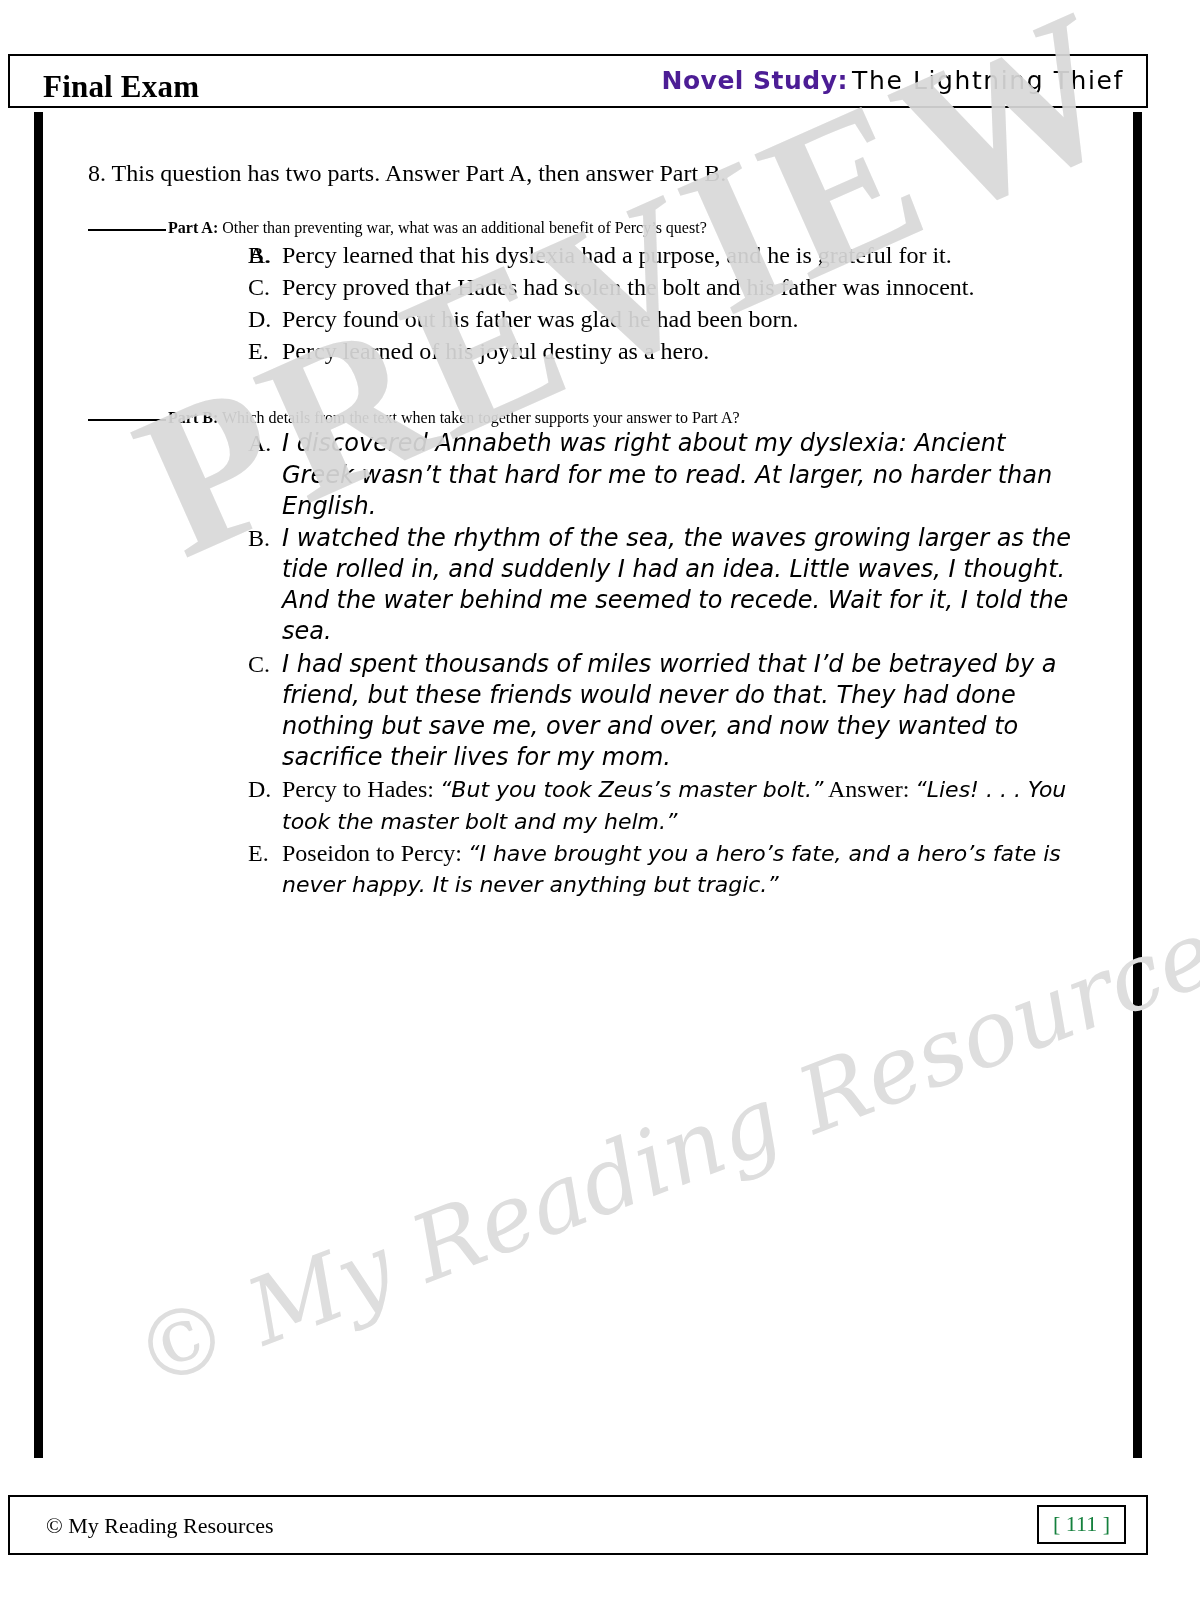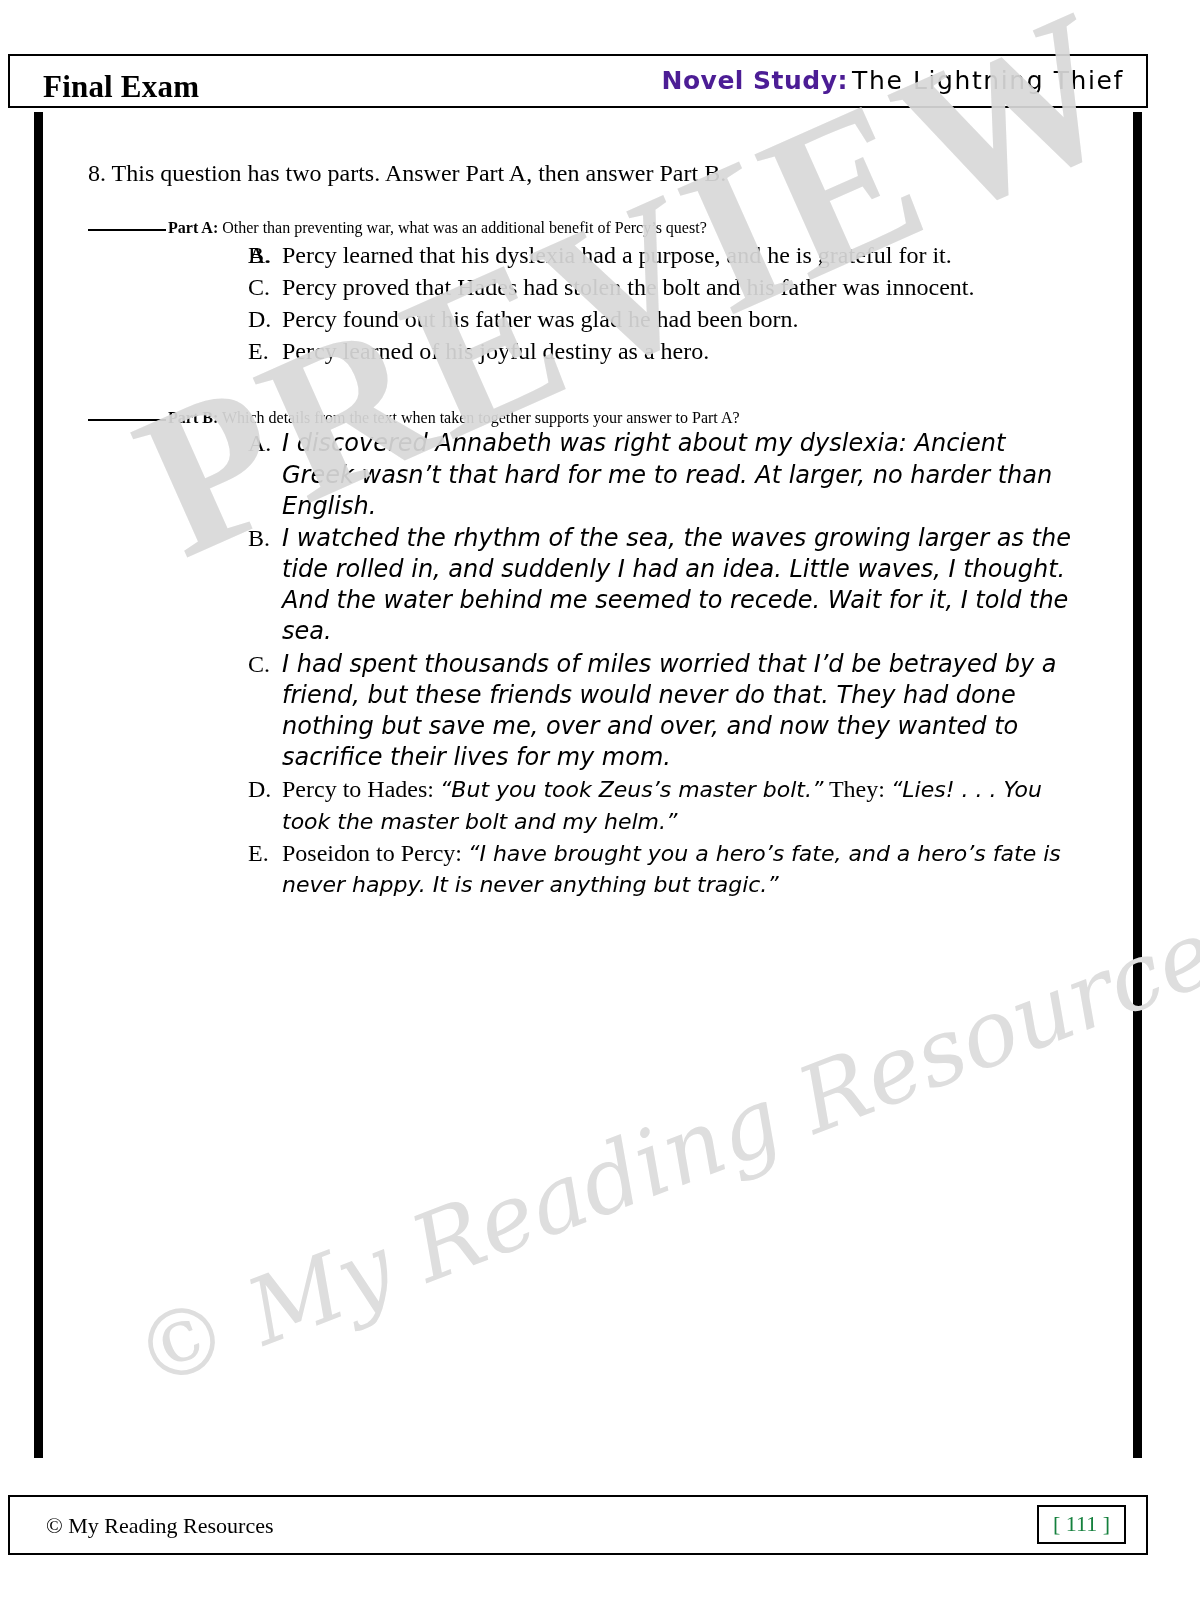--- a/index.html
+++ b/index.html
@@ -278,21 +278,21 @@
           <span>I watched the rhythm of the sea, the waves growing larger as the tide rolled in, and suddenly I had an idea. Little waves, I thought. And the water behind me seemed to recede. Wait for it, I told the sea.</span>
         </li>
         <li class="sans-ital">
           <span class="letter serif" style="font-style:normal;font-size:24px;">C.</span>
           <span>I had spent thousands of miles worried that I’d be betrayed by a friend, but these friends would never do that. They had done nothing but save me, over and over, and now they wanted to sacrifice their lives for my mom.</span>
         </li>
         <li>
           <span class="letter serif" style="font-size:24px;">D.</span>
           <span class="serif" style="font-size:24px;">Percy to Hades:</span>
           <span class="sans-ital">“But you took Zeus’s master bolt.”</span>
-          <span class="serif" style="font-size:24px;">They:</span>
+          <span class="serif" style="font-size:24px;">Answer:</span>
           <span class="sans-ital">“Lies! . . . You took the master bolt and my helm.”</span>
         </li>
         <li>
           <span class="letter serif" style="font-size:24px;">E.</span>
           <span class="serif" style="font-size:24px;">Poseidon to Percy:</span>
           <span class="sans-ital">“I have brought you a hero’s fate, and a hero’s fate is never happy. It is never anything but tragic.”</span>
         </li>
       </ol>
     </div>
 

